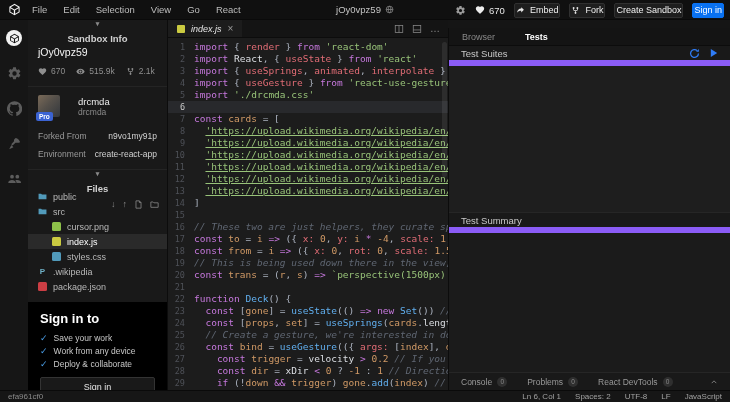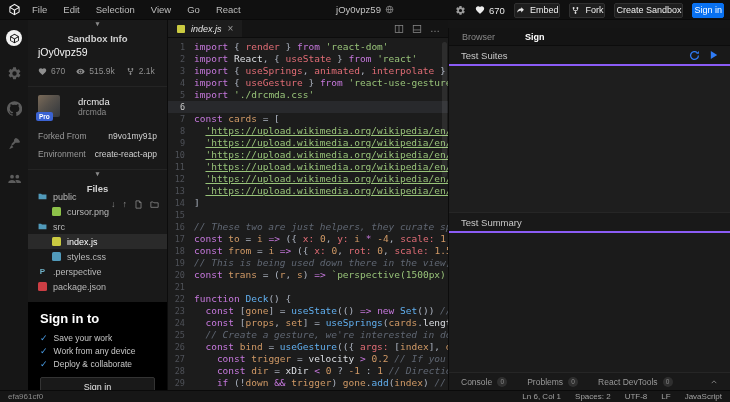--- a/index.html
+++ b/index.html
@@ -73,21 +73,21 @@
   .tk-s{color:#98c379;} .tk-u{color:#98c379;text-decoration:underline;}
   .tk-c{color:#5f6672;font-style:italic;}
   .tk-f{color:#61afef;} .tk-p{color:#abb2bf;} .tk-w{color:#dcdfe4;}
   .ed-scroll{position:absolute;right:1px;top:22px;width:5px;height:135px;background:rgba(255,255,255,0.08);border-radius:3px;}
 
   
   .rpanel{position:absolute;left:448px;top:8px;width:282px;bottom:12px;background:#1d1d1d;border-left:1px solid #0c0c0c;display:flex;flex-direction:column;margin-top:20px;}
   .rp-tabbar{height:18px;flex:none;background:#141414;border-bottom:1px solid #0c0c0c;display:flex;align-items:center;gap:30px;padding:0 13px;}
   .rp-tab{font-size:9px;color:#8a8a8a;cursor:pointer;}
   .rp-tab.active{color:#fff;font-weight:bold;}
-  .rp-head{height:20px;flex:none;display:flex;align-items:center;padding:0 12px;color:#c9c9c9;font-size:9.5px;background:#191919;border-bottom:2px solid #8b5cf6;}
+  .rp-head{height:20px;flex:none;display:flex;align-items:center;padding:0 12px;color:#c9c9c9;font-size:9.5px;background:#191919;border-bottom:6px solid #8b5cf6;}
   .rp-head .hd-actions{margin-left:auto;display:flex;gap:10px;align-items:center;}
   .suites-content{height:147px;flex:none;background:#1e1e1e;border-bottom:1px solid #262626;}
   .summary-content{flex:1;background:#1b1b1b;}
   .console-bar{height:18px;flex:none;background:#191919;border-top:1px solid #262626;display:flex;align-items:center;gap:20px;padding:0 12px;}
   .con-tab{display:flex;align-items:center;gap:5px;font-size:8.5px;color:#9a9a9a;cursor:pointer;}
   .badge{width:10px;height:10px;border-radius:50%;background:#2f2f2f;color:#8a8a8a;font-size:6.5px;display:flex;align-items:center;justify-content:center;}
   .con-caret{margin-left:auto;}
   .con-caret svg{width:8px;height:8px;fill:none;stroke:#8a8a8a;stroke-width:1.5;}
 
   
@@ -243,43 +243,43 @@
     </div>
     <div id="filetree">
         <div class="file-row" style="padding-left: 10px;">
           <span class="f-ico">
             <svg viewBox="0 0 16 16" fill="#519aba">
               <path d="M1 3h4.5L7 4.5h8V13H1z"></path>
             </svg>
           </span>
           <span>public</span>
         </div>
-        <div class="file-row" style="padding-left: 24px;">
-          <span class="f-ico" style="background: rgb(141, 193, 73);"></span>
-          <span>cursor.png</span>
-        </div>
         <div class="file-row" style="padding-left: 10px;">
           <span class="f-ico">
             <svg viewBox="0 0 16 16" fill="#519aba">
               <path d="M1 3h4.5L7 4.5h8V13H1z"></path>
             </svg>
           </span>
           <span>src</span>
         </div>
+        <div class="file-row" style="padding-left: 24px;">
+          <span class="f-ico" style="background: rgb(141, 193, 73);"></span>
+          <span>cursor.png</span>
+        </div>
         <div class="file-row sel" style="padding-left: 24px;">
           <span class="f-ico" style="background: rgb(203, 203, 65);"></span>
           <span>index.js</span>
         </div>
         <div class="file-row" style="padding-left: 24px;">
           <span class="f-ico" style="background: rgb(81, 154, 186);"></span>
           <span>styles.css</span>
         </div>
         <div class="file-row" style="padding-left: 10px;">
           <span class="f-letter">P</span>
-          <span>.perspective</span>
+          <span>.wikipedia</span>
         </div>
         <div class="file-row" style="padding-left: 10px;">
           <span class="f-ico" style="background: rgb(204, 62, 68);"></span>
           <span>package.json</span>
         </div>
       </div>
 
     <div class="signin">
       <div class="signin-title">Sign in to</div>
       <div id="benefits">
@@ -349,21 +349,21 @@
         <div class="cl"><span class="ln">27</span><span class="lc"><span class="tk-p">    </span><span class="tk-k">const</span><span class="tk-p"> </span><span class="tk-v">trigger</span><span class="tk-p"> = </span><span class="tk-w">velocity</span><span class="tk-p"> </span><span class="tk-k">&gt;</span><span class="tk-p"> </span><span class="tk-n">0.2</span><span class="tk-p"> </span><span class="tk-c">// If you flick</span></span></div>
         <div class="cl"><span class="ln">28</span><span class="lc"><span class="tk-p">    </span><span class="tk-k">const</span><span class="tk-p"> </span><span class="tk-v">dir</span><span class="tk-p"> = </span><span class="tk-w">xDir</span><span class="tk-p"> </span><span class="tk-k">&lt;</span><span class="tk-p"> </span><span class="tk-n">0</span><span class="tk-p"> ? </span><span class="tk-n">-1</span><span class="tk-p"> : </span><span class="tk-n">1</span><span class="tk-p"> </span><span class="tk-c">// Direction sho</span></span></div>
         <div class="cl"><span class="ln">29</span><span class="lc"><span class="tk-p">    </span><span class="tk-k">if</span><span class="tk-p"> (!</span><span class="tk-v">down</span><span class="tk-p"> </span><span class="tk-k">&amp;&amp;</span><span class="tk-p"> </span><span class="tk-v">trigger</span><span class="tk-p">) </span><span class="tk-v">gone</span><span class="tk-p">.</span><span class="tk-f">add</span><span class="tk-p">(</span><span class="tk-v">index</span><span class="tk-p">) </span><span class="tk-c">// If bu</span></span></div>
       </div>
     <div class="ed-scroll"></div>
   </section>
 
   <section class="rpanel">
     <div class="rp-tabbar">
       <span class="rp-tab">Browser</span>
-      <span class="rp-tab active">Sign</span>
+      <span class="rp-tab active">Tests</span>
     </div>
     <div class="rp-head">
       <span>Test Suites</span>
       <span class="hd-actions">
         <svg width="11" height="11" viewBox="0 0 14 14">
             <path d="M12 7a5 5 0 11-1.6-3.7" fill="none" stroke="#2f7cf6" stroke-width="1.6"></path>
             <path d="M12.6 1.2v3.6H9z" fill="#2f7cf6"></path>
           </svg>
         <svg width="8" height="10" viewBox="0 0 10 12">
             <path d="M1 1l8 5-8 5z" fill="#2f7cf6"></path>

